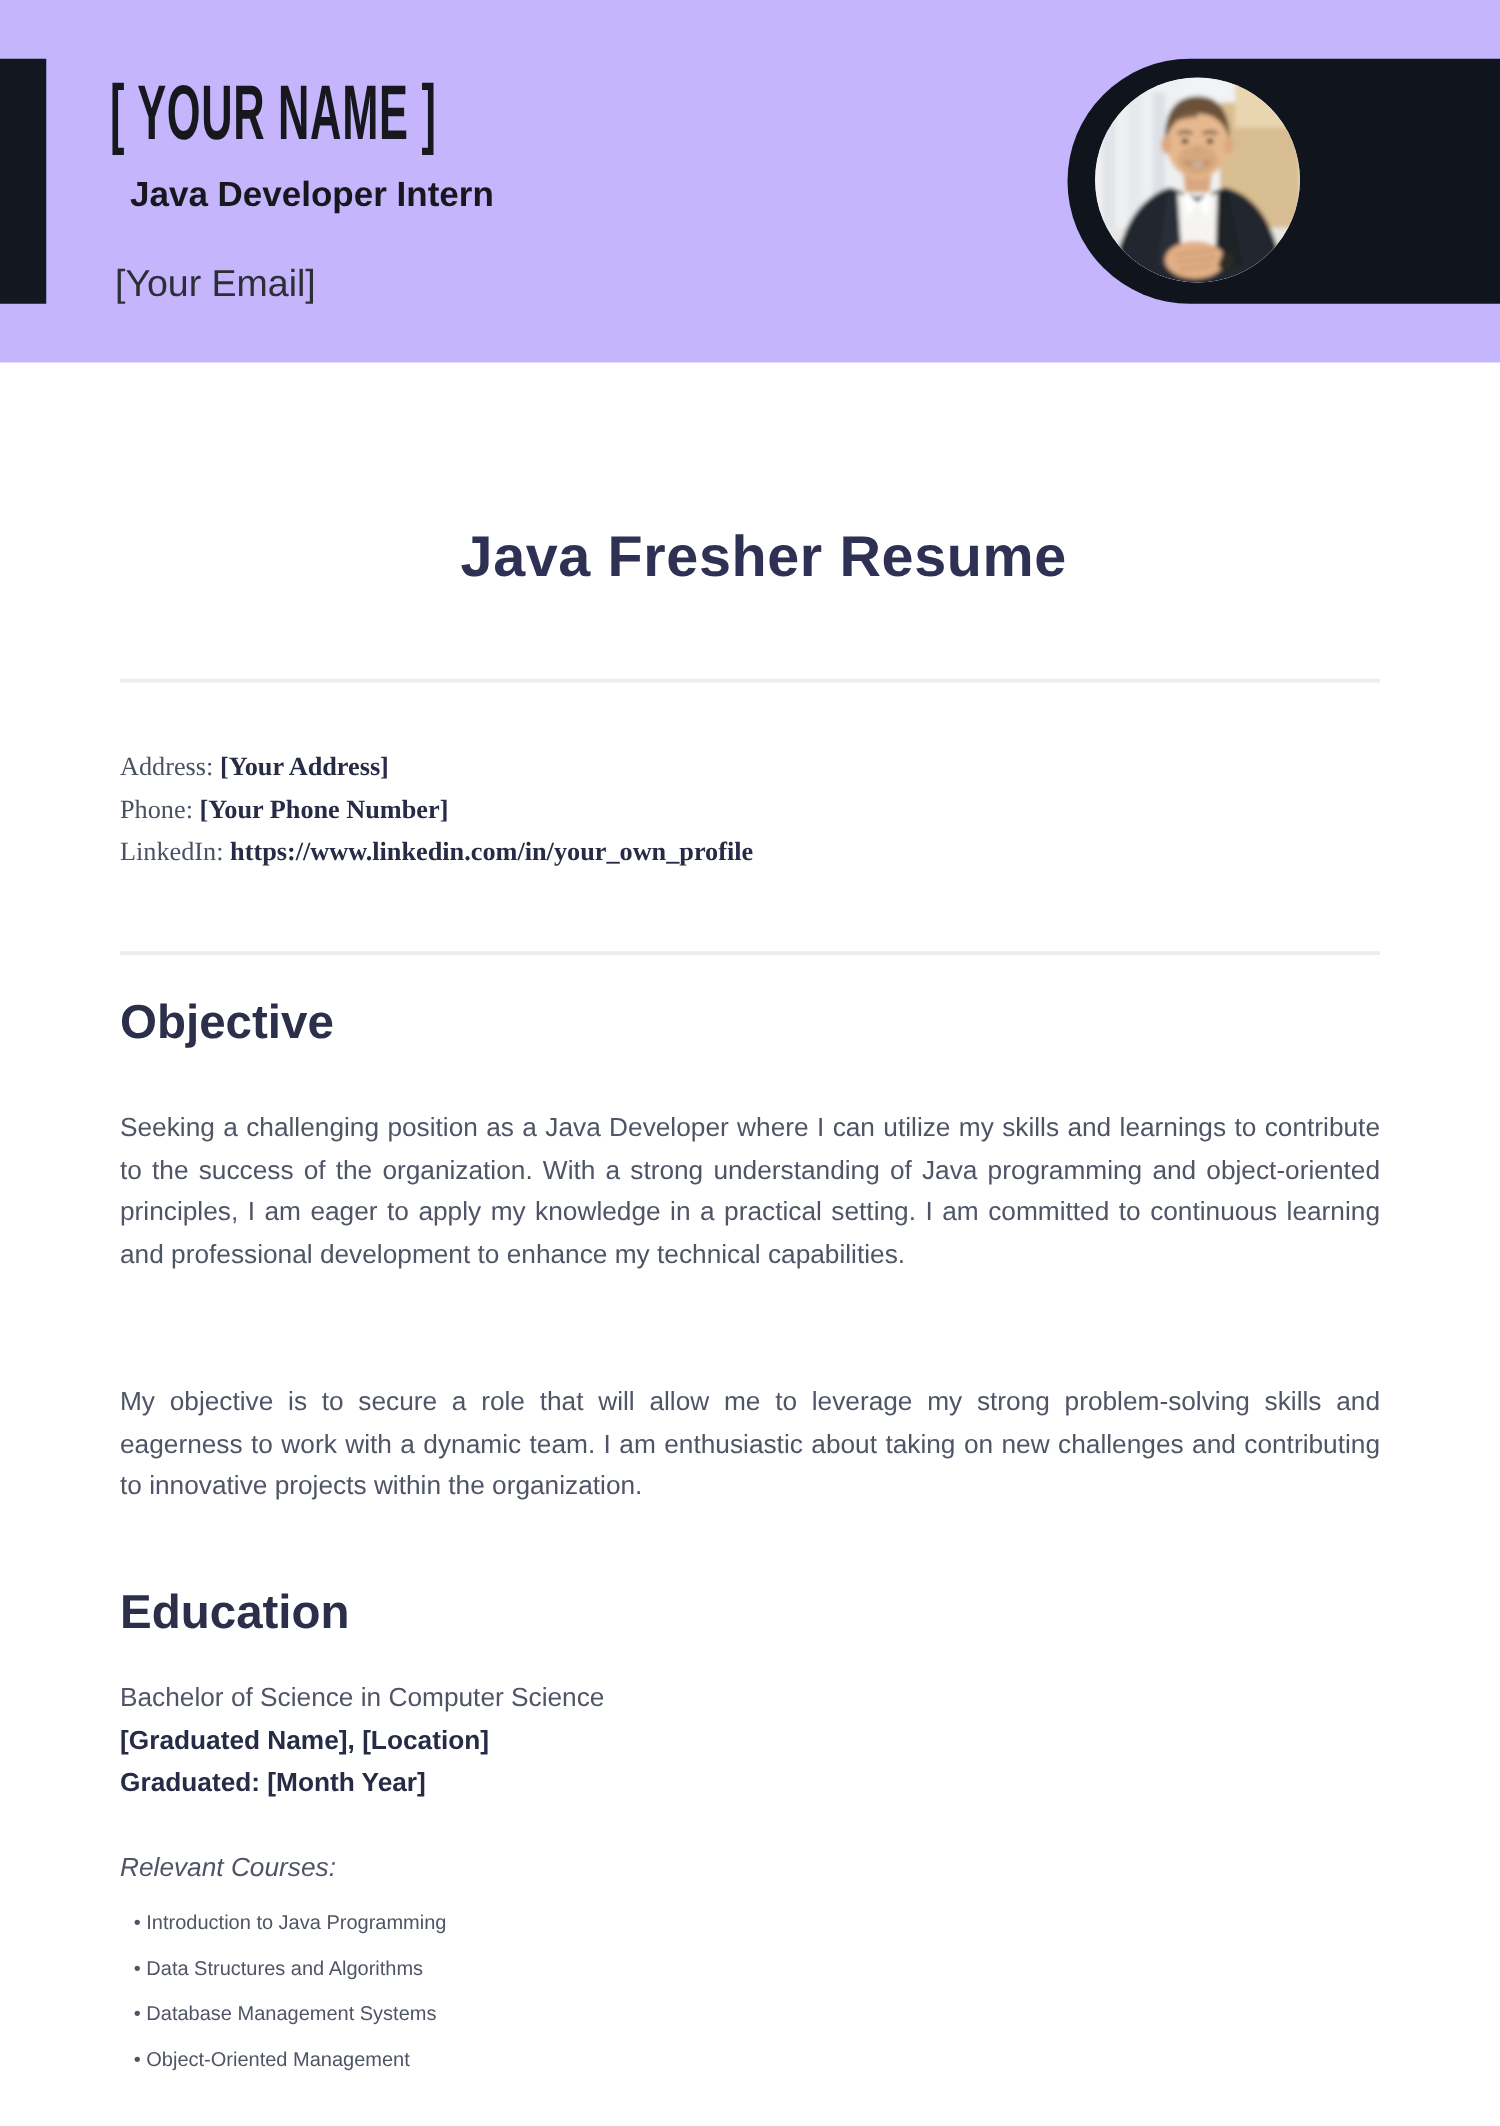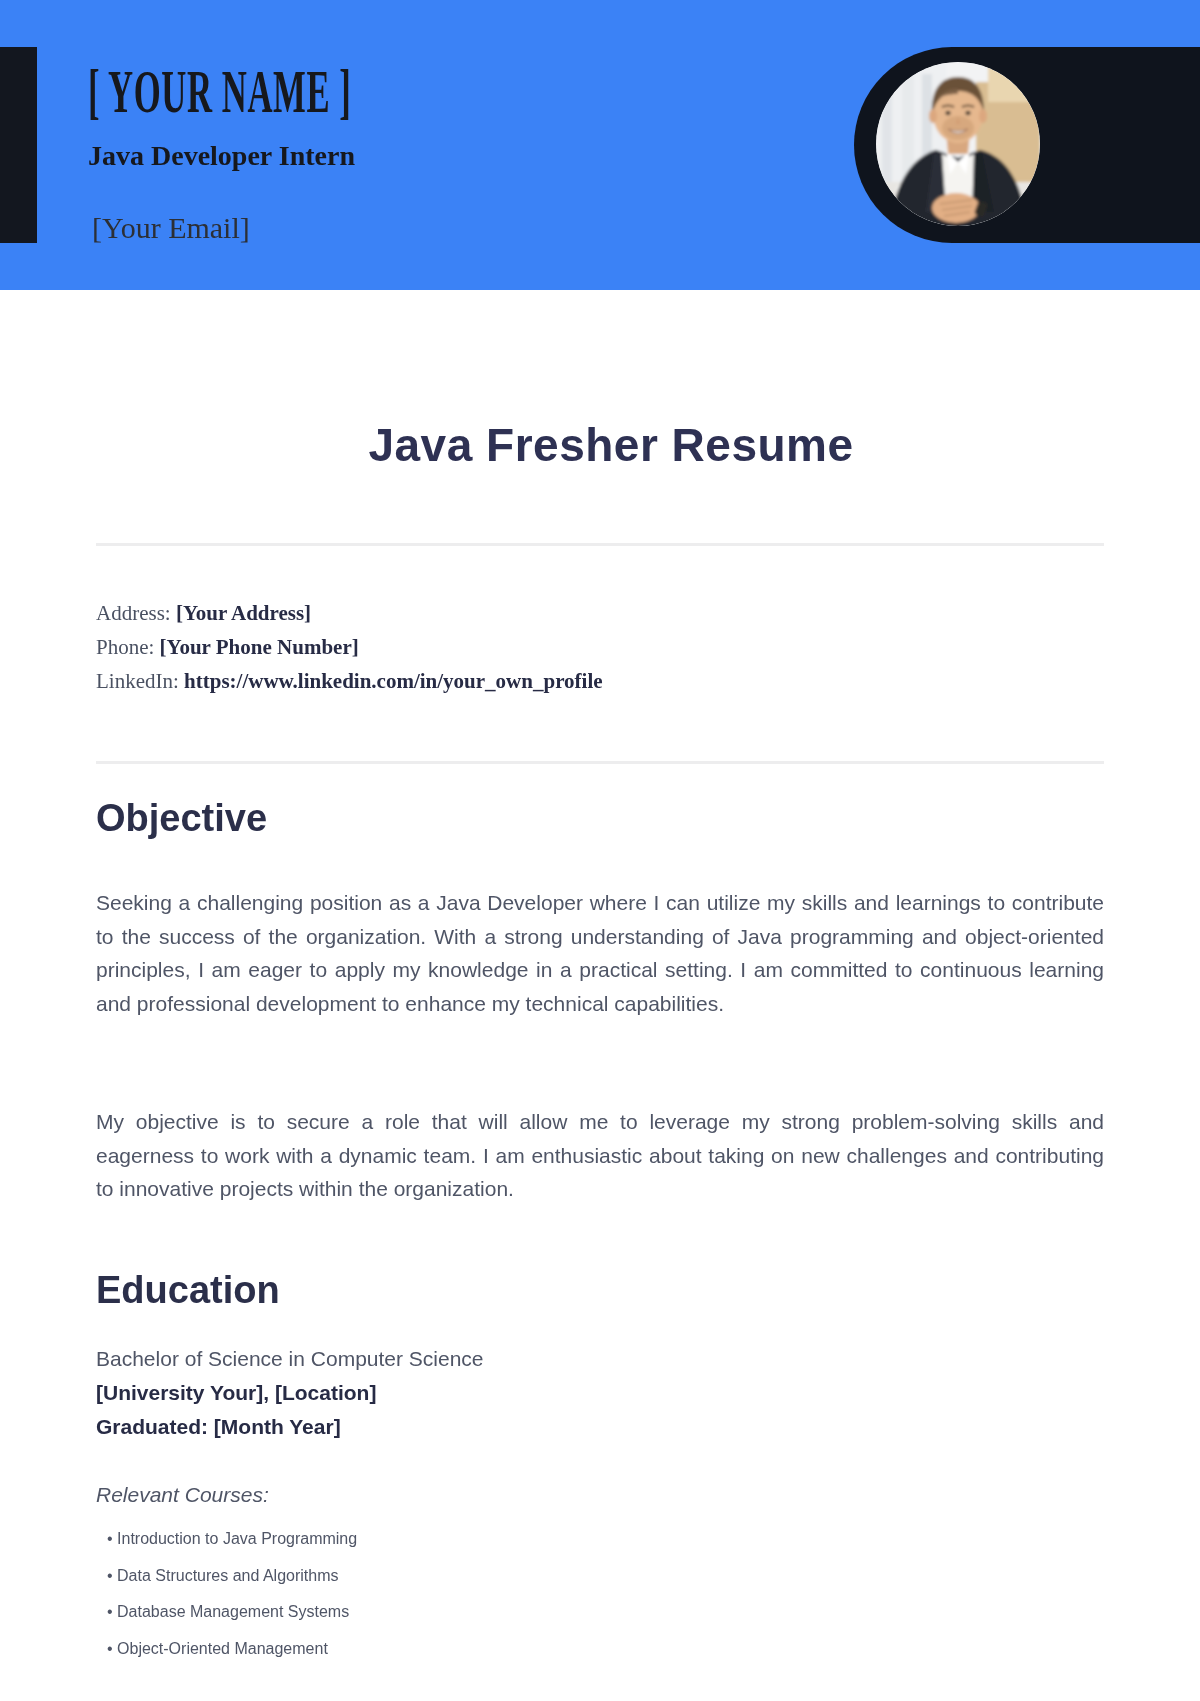--- a/index.html
+++ b/index.html
@@ -11,37 +11,36 @@
     background:#ffffff;
     font-family:"Liberation Sans", sans-serif;
     overflow:hidden;
     margin:0 auto;
   }
 
   
   .header {
     position:absolute; top:0; left:0;
     width:1200px; height:290px;
-    background:#3b82f6;
-    font-family:Liberation Serif, serif;
+    background:#c4b5fd;
   }
   .accent-bar {
     position:absolute; top:47px; left:0;
     width:37px; height:196px;
     background:#13171f;
   }
   .name {
     position:absolute; top:60px; left:88px;
     font-size:62px; font-weight:800; color:#16181d;
     white-space:nowrap; line-height:1;
     transform:scaleX(0.56); transform-origin:left top;
     letter-spacing:1px;
   }
   .role {
-    position:absolute; top:140px; left:88px;
+    position:absolute; top:140px; left:104px;
     font-size:28px; font-weight:700; color:#16181d;
   }
   .email {
     position:absolute; top:211px; left:92px;
     font-size:30px; font-weight:400; color:#2c2f35;
   }
 
   
   .photo-pill {
     position:absolute; top:47px; right:0;
@@ -217,21 +216,21 @@
 
   <div class="divider divider-2"></div>
 
   <div class="section-heading heading-objective">Objective</div>
   <div class="para para-1">Seeking a challenging position as a Java Developer where I can utilize my skills and learnings to contribute to the success of the organization. With a strong understanding of Java programming and object-oriented principles, I am eager to apply my knowledge in a practical setting. I am committed to continuous learning and professional development to enhance my technical capabilities.</div>
   <div class="para para-2">My objective is to secure a role that will allow me to leverage my strong problem-solving skills and eagerness to work with a dynamic team. I am enthusiastic about taking on new challenges and contributing to innovative projects within the organization.</div>
 
   <div class="section-heading heading-education">Education</div>
   <div class="edu-block">
     <div>Bachelor of Science in Computer Science</div>
-    <div class="strong">[University Your], [Location]</div>
+    <div class="strong">[Graduated Name], [Location]</div>
     <div class="strong">Graduated: [Month Year]</div>
   </div>
 
   <div class="courses-label">Relevant Courses:</div>
   <ul class="courses">
     <li>Introduction to Java Programming</li>
     <li>Data Structures and Algorithms</li>
     <li>Database Management Systems</li>
     <li>Object-Oriented Management</li>
   </ul>

